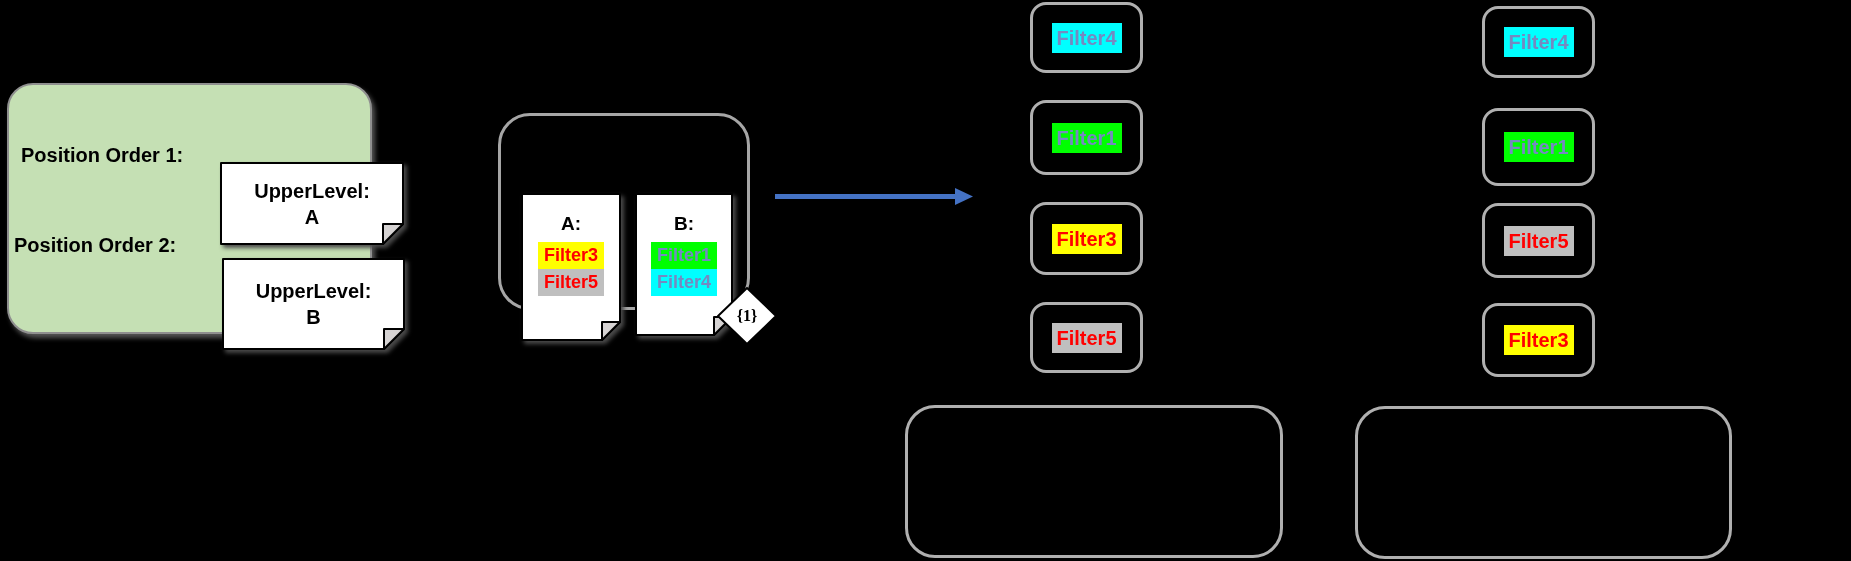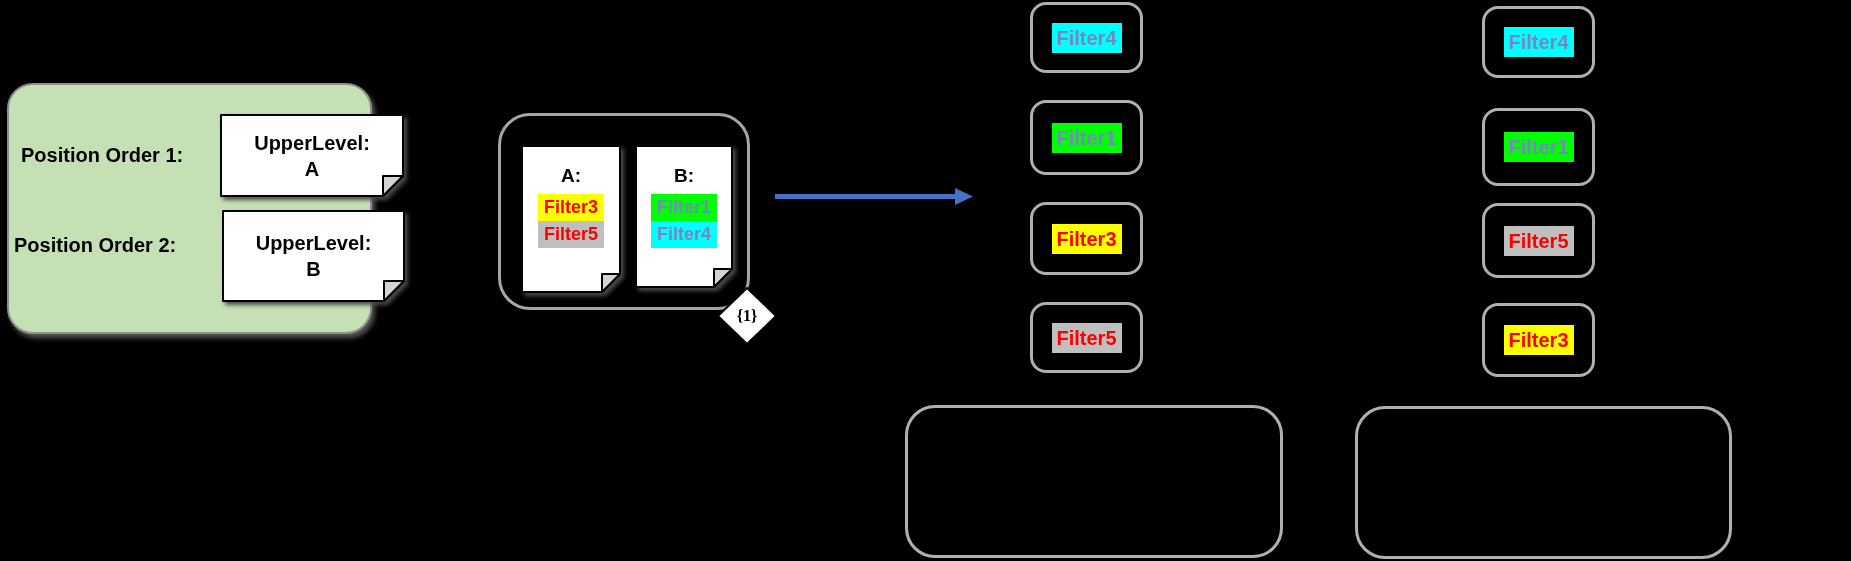--- a/index.html
+++ b/index.html
@@ -16,21 +16,21 @@
     box-shadow:3px 4px 5px #555;
   }
   .legend-label{
     position:absolute;font-weight:bold;font-size:20px;color:#000;
     white-space:nowrap;line-height:24px;
   }
   .lab1{left:12px;top:58px;}
   .lab2{left:5px;top:148px;}
 
   
-  .note{position:absolute;filter:drop-shadow(3px 3px 2px #4a4a4a);}
+  .note{position:absolute;filter:drop-shadow(3px 3px 2px #4a4a4a);margin-top:48px;}
   .note svg{position:absolute;left:0;top:0;}
   .note-body{
     position:absolute;left:0;top:0;right:0;bottom:0;
     display:flex;flex-direction:column;align-items:center;color:#000;
   }
   .legend-note-body{justify-content:center;font-weight:bold;font-size:20px;line-height:26px;}
   .noteA1{left:211px;top:29px;width:184px;height:83px;}
   .noteB1{left:213px;top:125px;width:183px;height:92px;}
 
   

